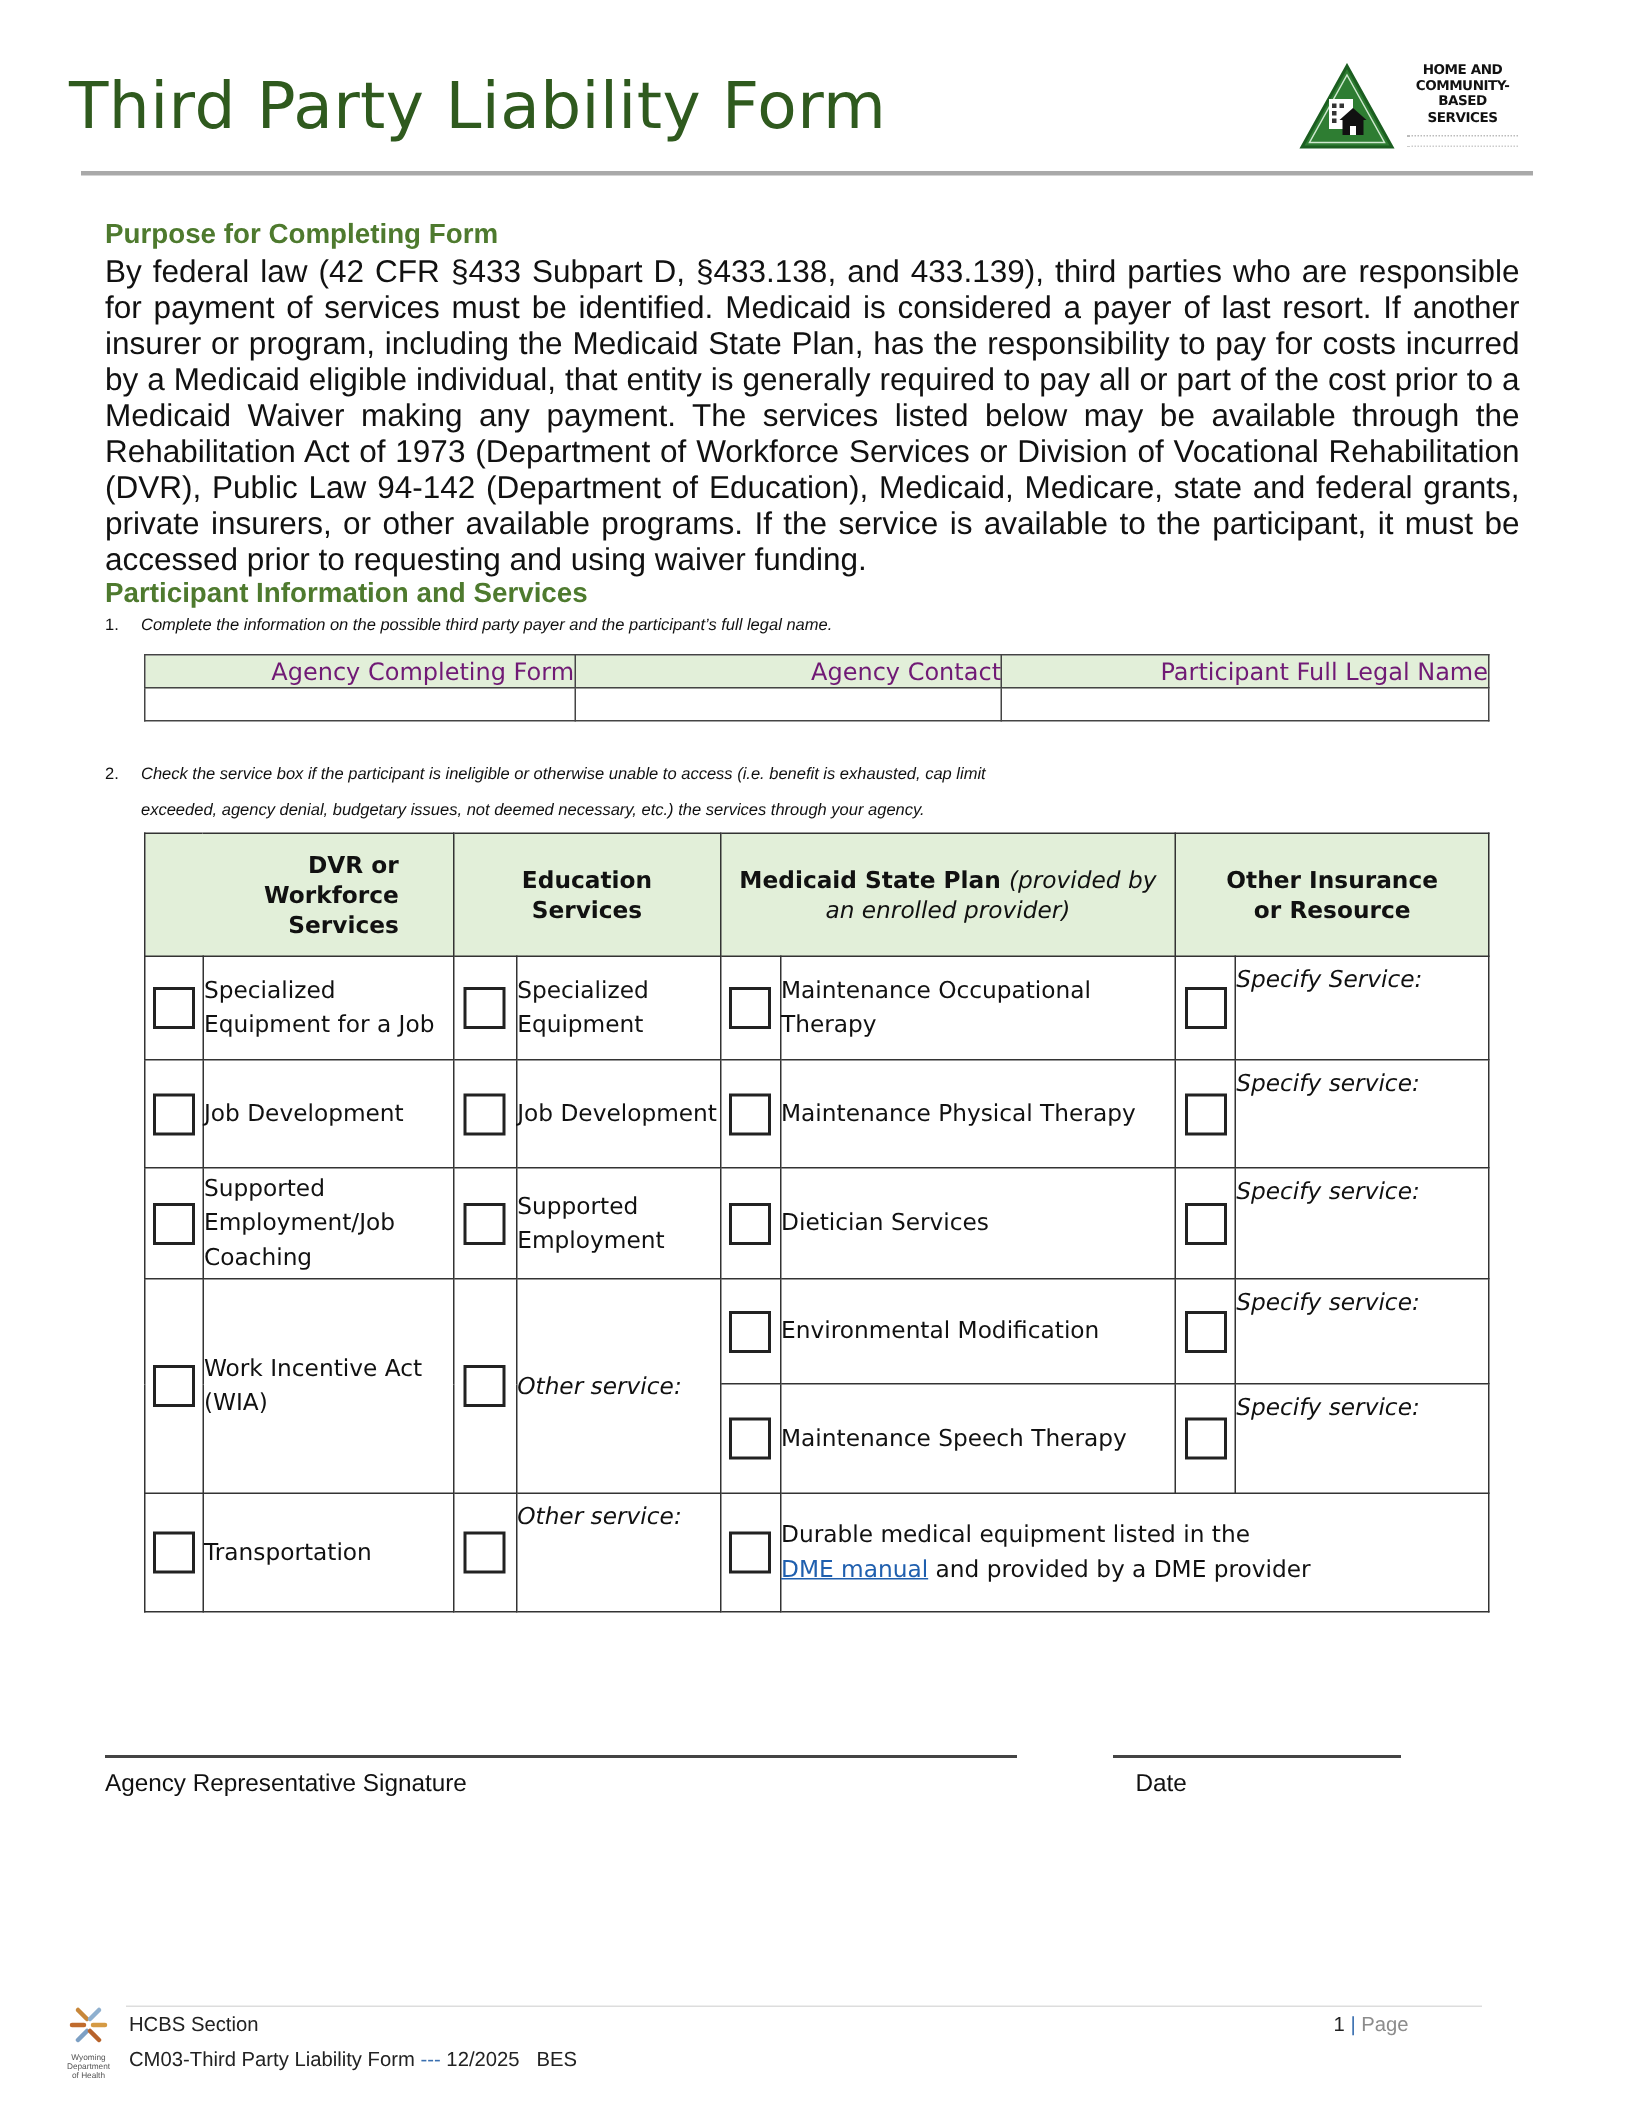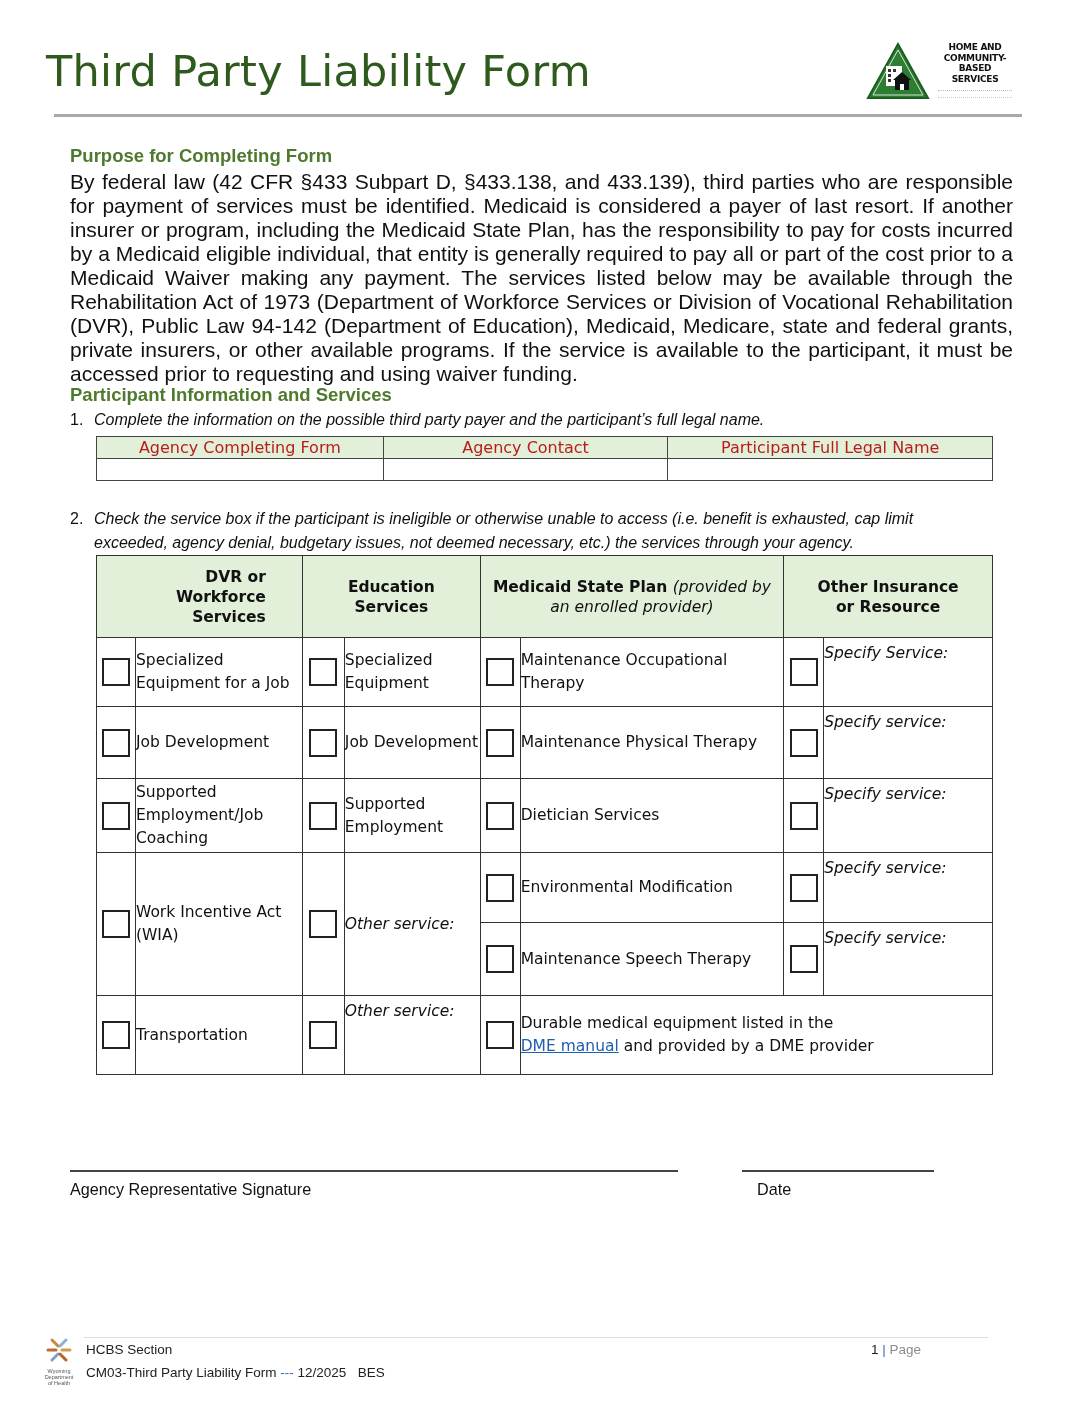--- a/index.html
+++ b/index.html
@@ -10,25 +10,25 @@
            color: #2f5a1e; letter-spacing: 0.3px; white-space: nowrap; }
   .title-rule { left: 54px; top: 114px; width: 968px; height: 3px; background: #a9a9a9; }
   .logo { left: 866px; top: 40px; width: 150px; height: 62px; }
   .logo-text { position: absolute; left: 74px; top: 2px; width: 70px; text-align: center;
                font-family: "DejaVu Sans", sans-serif; font-weight: bold; font-size: 9px; line-height: 10.5px;
                color: #111; letter-spacing: -0.3px; }
   .logo-tag { position: absolute; left: 72px; top: 50px; width: 74px; height: 6px;
               border-top: 1px dotted #bbb; border-bottom: 1px dotted #ccc; }
   h2 { margin: 0; font-family: "Liberation Sans", sans-serif; font-weight: bold; font-size: 18.5px; color: #4e7a2e; }
   .para { left: 70px; top: 170px; width: 943px; font-size: 21px; line-height: 24px; text-align: justify; }
-  .instr { font-style: italic; font-size: 16px; white-space: nowrap; }
+  .instr { font-style: italic; font-size: 11px; white-space: nowrap; }
   .instr .num { display: inline-block; width: 24px; font-style: normal; }
   table { border-collapse: collapse; }
   .t1 { left: 96px; top: 436px; width: 897px; }
-  .t1 td { border: 1.5px solid #444; padding: 0; text-align: center; font-family: "DejaVu Sans", sans-serif; font-size: 16px; color: #b91c1c; }
+  .t1 td { border: 1.5px solid #444; padding: 0; text-align: right; font-family: "DejaVu Sans", sans-serif; font-size: 16px; color: #701a75; }
   .t1 tr.h td { background: #e2efd9; height: 21px; line-height: 20px; }
   .t1 tr.b td { height: 21px; }
   .t2 { left: 96px; top: 555px; width: 897px; }
   .t2 td { border: 1.5px solid #333; padding: 0; vertical-align: middle; font-family: "DejaVu Sans", sans-serif; font-size: 15.5px; line-height: 23px; color: #111; }
   .t2 th { border: 1.5px solid #333; background: #e2efd9; font-family: "DejaVu Sans", sans-serif; font-weight: bold; font-size: 15.5px; line-height: 20px; color: #111; }
   .t2 th i { font-weight: normal; }
   .cb { width: 28px; height: 28px; border: 2.5px solid #222; box-sizing: border-box; margin: 0 auto; background: #fff; cursor: pointer; }
   .lbl { padding-left: 10px; padding-right: 4px; }
   .it { font-style: italic; }
   .top { vertical-align: top !important; padding-top: 4px !important; }
@@ -255,17 +255,17 @@
     <div>of Health</div>
   </div>
 </div>
 <div class="abs foot" style="left:86px; top:1342px;">HCBS Section</div>
 <div class="abs foot" style="left:86px; top:1365px;">
   <span>CM03-Third Party Liability Form</span>
   <span class="dash">---</span>
   <span>12/2025</span>&nbsp;&nbsp;
   <span>BES</span>
 </div>
-<div class="abs foot" style="left:871px; top:1342px;">
+<div class="abs foot" style="left:889px; top:1342px;">
   <span>1</span>
   <span class="dash">|</span>
   <span class="page">Page</span>
 </div>
 
 </body></html>

